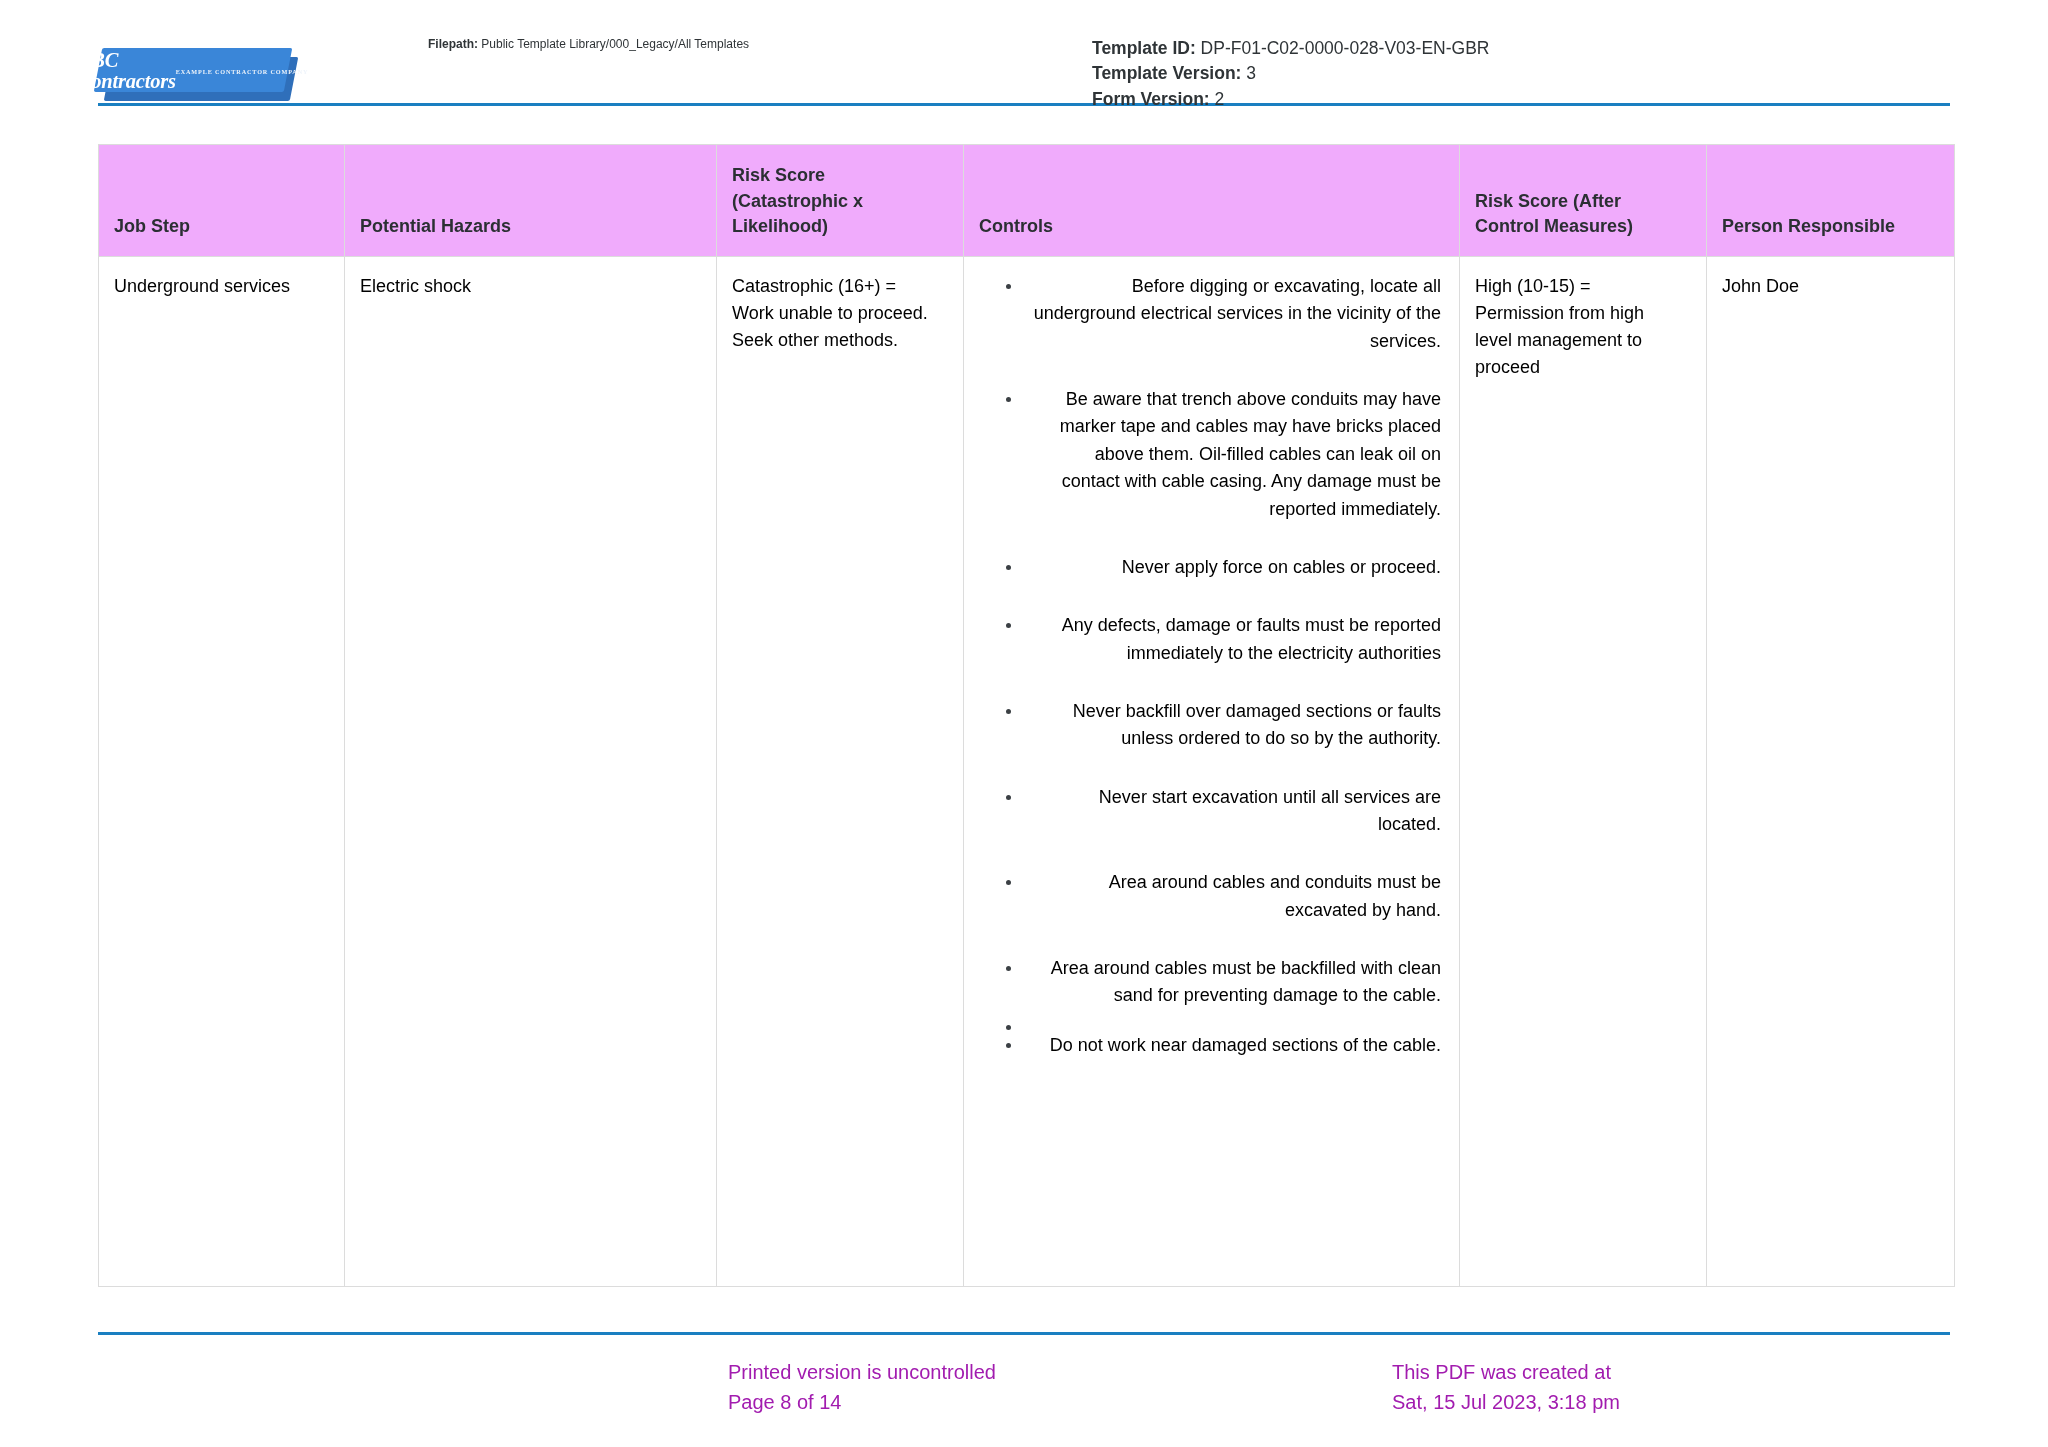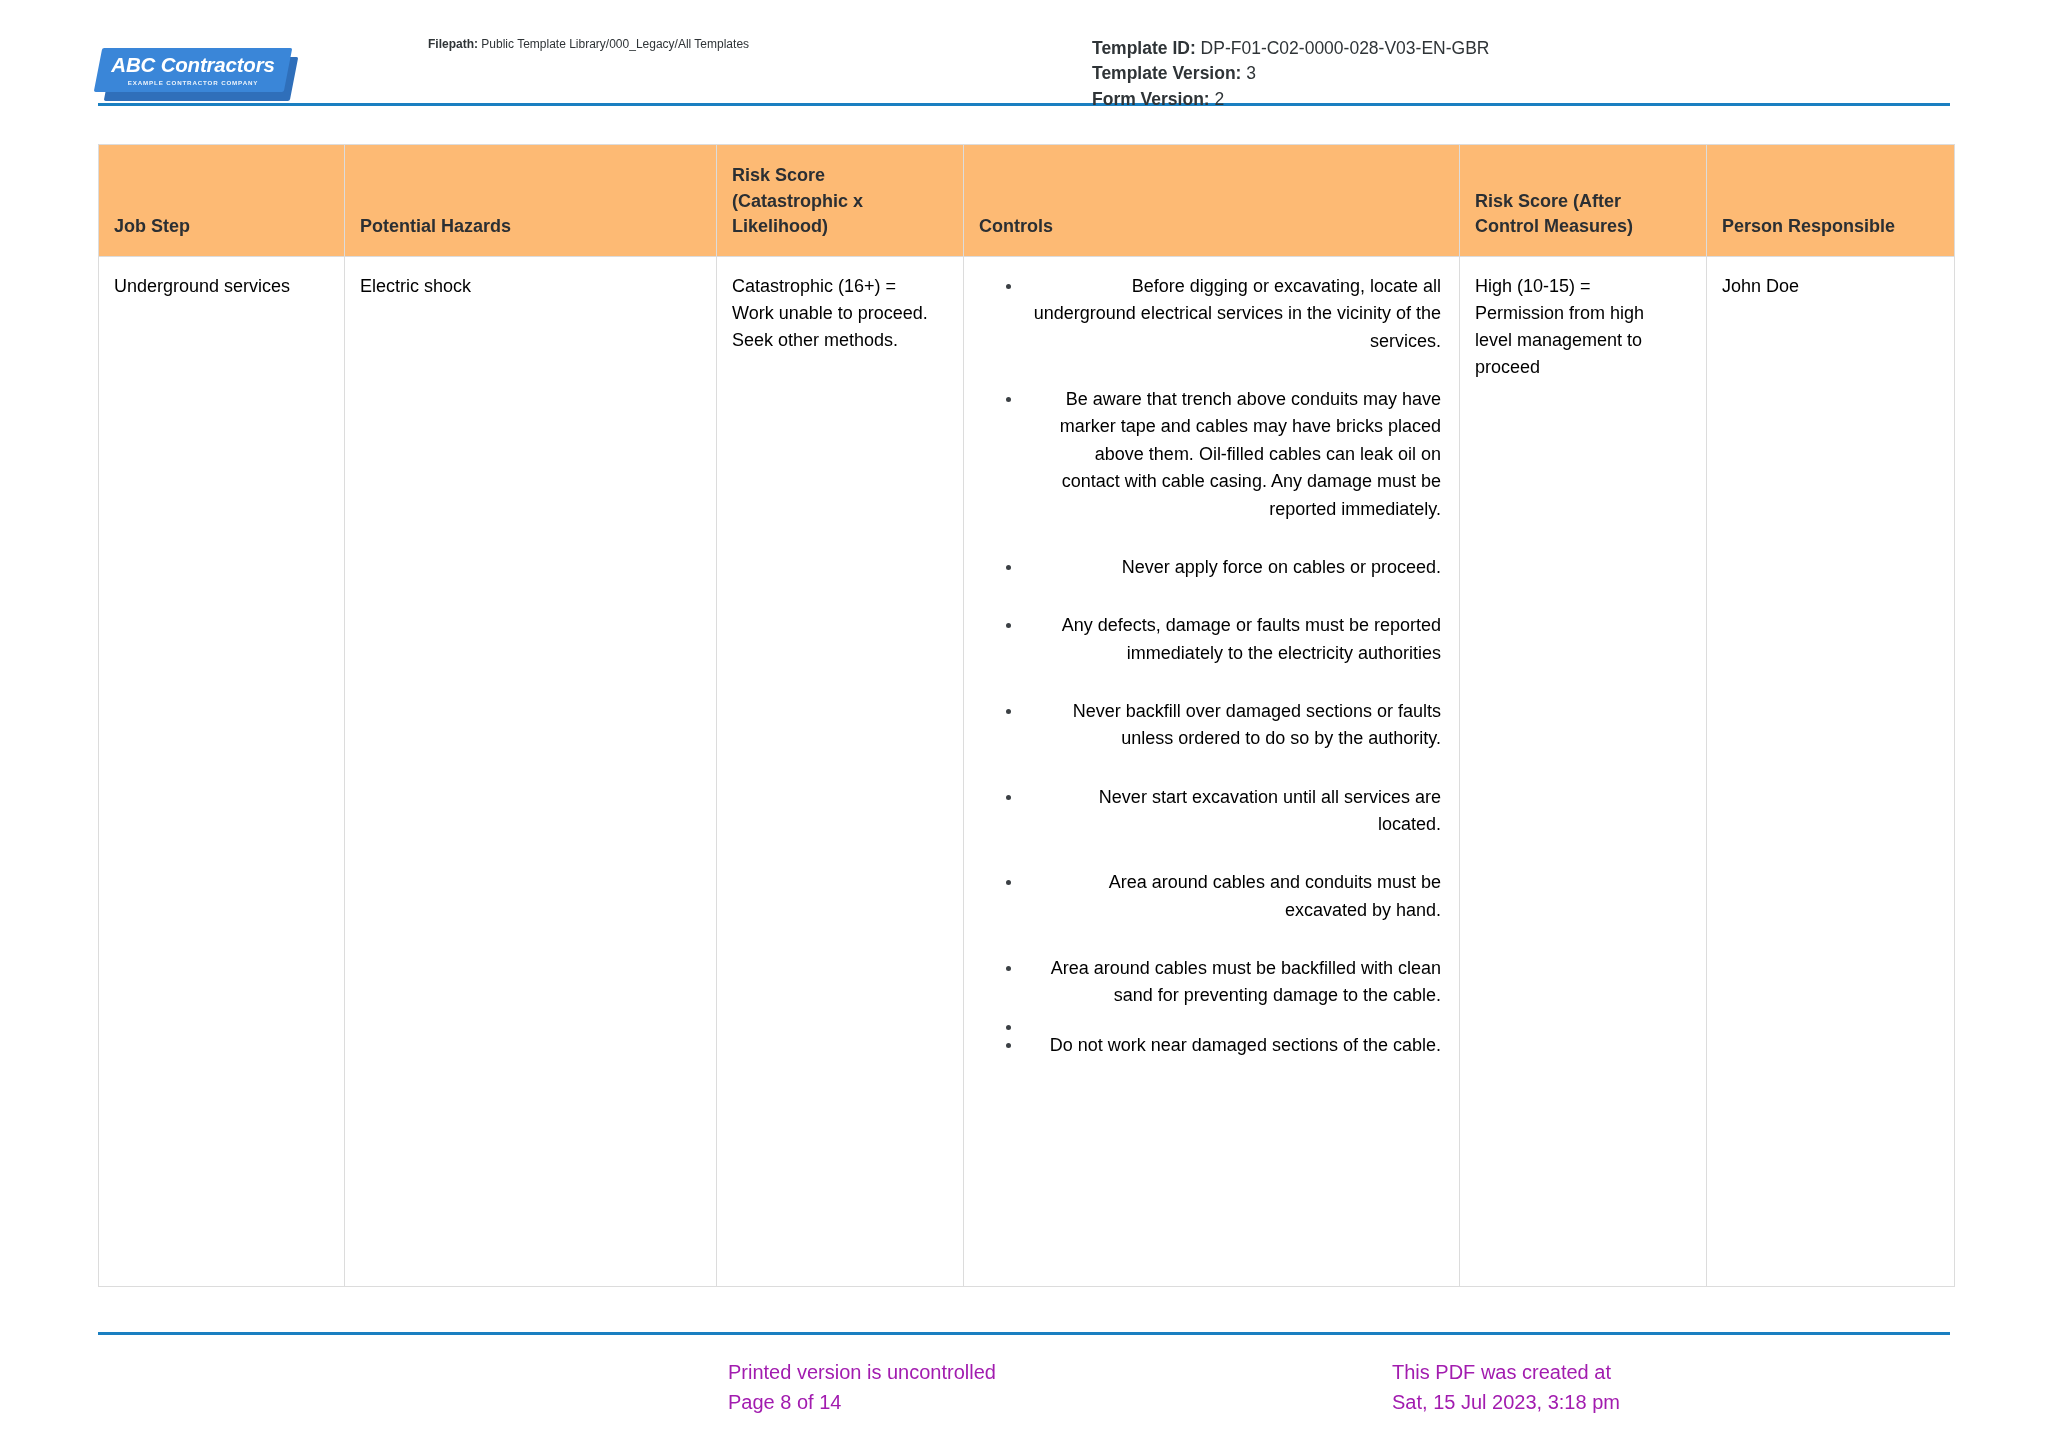--- a/index.html
+++ b/index.html
@@ -62,23 +62,24 @@
     transform: skewX(-11deg);
     border-radius: 2px;
   }
   .logo-text {
     position: absolute;
     left: 0;
     top: 0;
     width: 190px;
     height: 44px;
     display: flex;
-    flex-direction: column;
+    flex-direction: row;
     align-items: center;
     justify-content: center;
+    font-family: Liberation Serif, serif;
   }
   .logo-name {
     font-size: 20.5px;
     font-weight: bold;
     font-style: italic;
     color: #ffffff;
     letter-spacing: -0.2px;
     line-height: 1;
     margin-top: 1px;
   }
@@ -127,21 +128,21 @@
   table.ra th,
   table.ra td {
     border-left: 1px solid #dcdcdc;
     border-right: 1px solid #dcdcdc;
     vertical-align: top;
     text-align: left;
     padding: 16px 18px 16px 15px;
     box-sizing: border-box;
   }
   table.ra thead th {
-    background: #fdba74;
+    background: #f0abfc;
     border-top: 1px solid #dcdcdc;
     border-bottom: 1px solid #dcdcdc;
     vertical-align: bottom;
     font-size: 18px;
     font-weight: bold;
     color: #2b2f33;
     line-height: 1.42;
     height: 112px;
     padding-bottom: 16px;
   }

